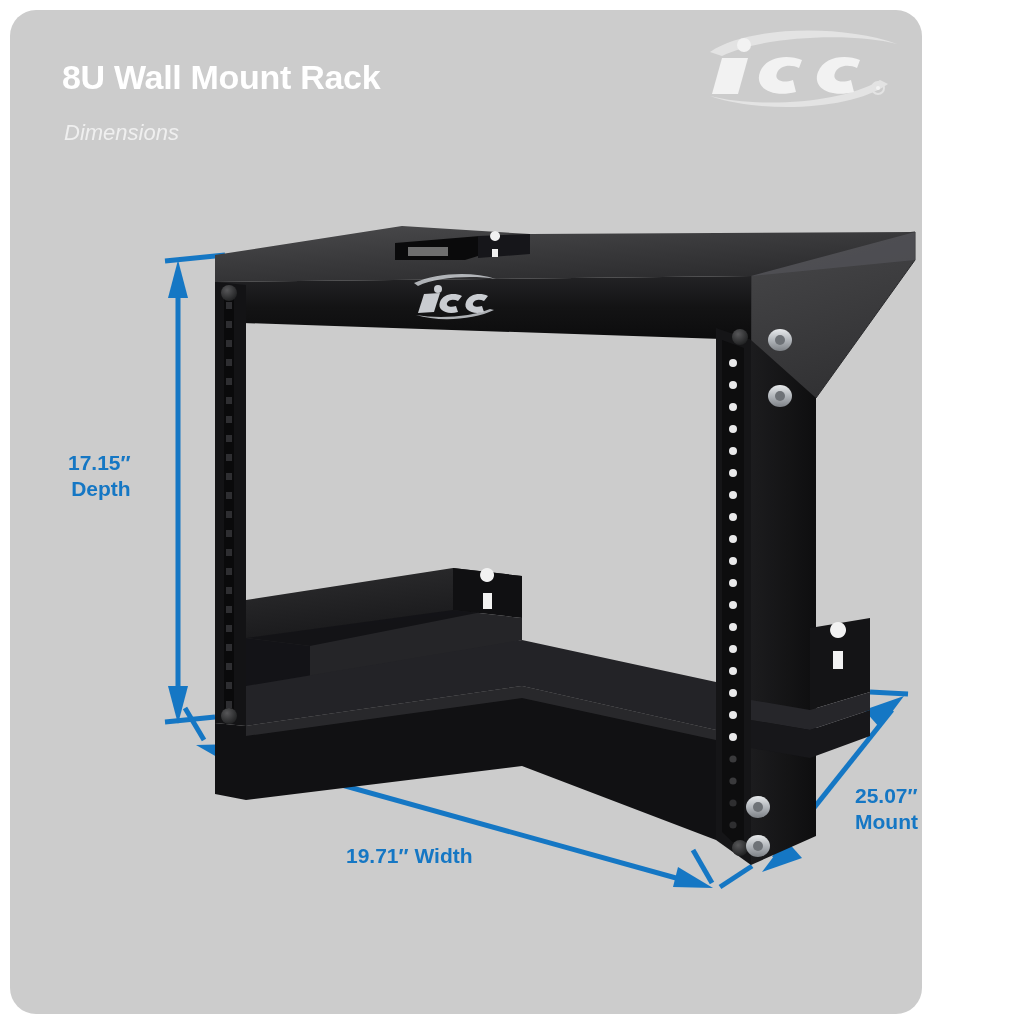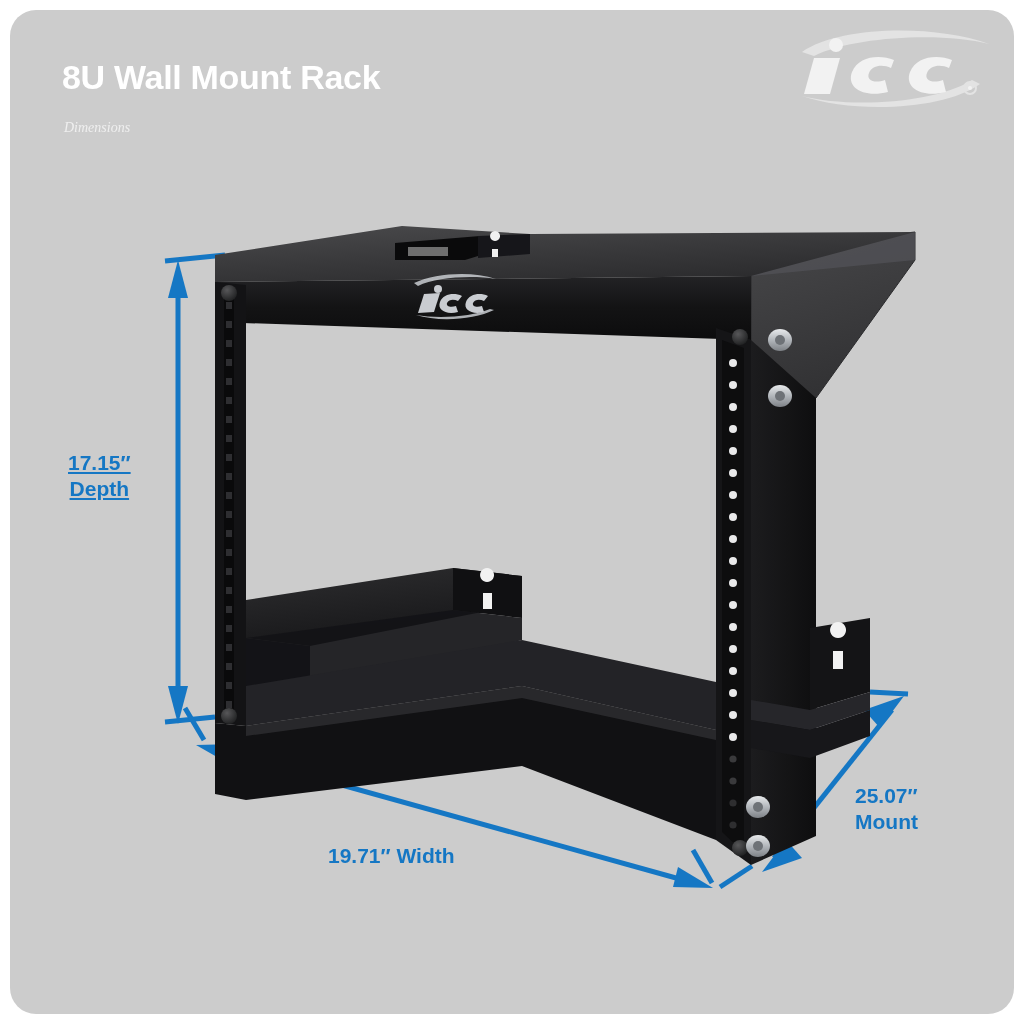--- a/index.html
+++ b/index.html
@@ -5,63 +5,63 @@
   html,body{margin:0;padding:0;}
   body{
     width:1024px;height:1024px;
     background:#ffffff;
     font-family:"Liberation Sans", sans-serif;
     overflow:hidden;
   }
   #panel{
     position:absolute;
     left:10px;top:10px;
-    width:1004px;height:1004px;
+    width:888px;height:1004px;
     background:#cccccc;
     border-radius:26px;
     overflow:hidden;
+    padding-left:24px;
   }
   #title{
     position:absolute;
     left:52px;top:48px;
     font-size:34px;
     font-weight:bold;
     color:#ffffff;
     letter-spacing:-0.3px;
     white-space:nowrap;
   }
   #subtitle{
     position:absolute;
     left:54px;top:110px;
-    font-size:14px;
+    font-size:22px;
     font-style:italic;
     color:#efefef;
     white-space:nowrap;
-    font-family:Liberation Serif, serif;
   }
   #brand-logo{
     position:absolute;
     right:10px;top:8px;
     width:220px;height:105px;
   }
   #stage{
     position:absolute;
     left:0;top:0;
     width:1004px;height:1004px;
   }
   .dim-label{
     position:absolute;
     color:#1577c4;
     font-weight:bold;
     font-size:21px;
     line-height:26px;
     white-space:nowrap;
   }
-  #lbl-height{left:58px;top:440px;text-align:center;text-decoration:underline;}
-  #lbl-width{left:318px;top:833px;}
+  #lbl-height{left:58px;top:440px;text-align:right;}
+  #lbl-width{left:336px;top:833px;}
   #lbl-depth{left:845px;top:773px;}
 </style>
 </head>
 <body>
 
 <div id="panel">
 
   <div id="title">8U Wall Mount Rack</div>
   <div id="subtitle">Dimensions</div>
 

